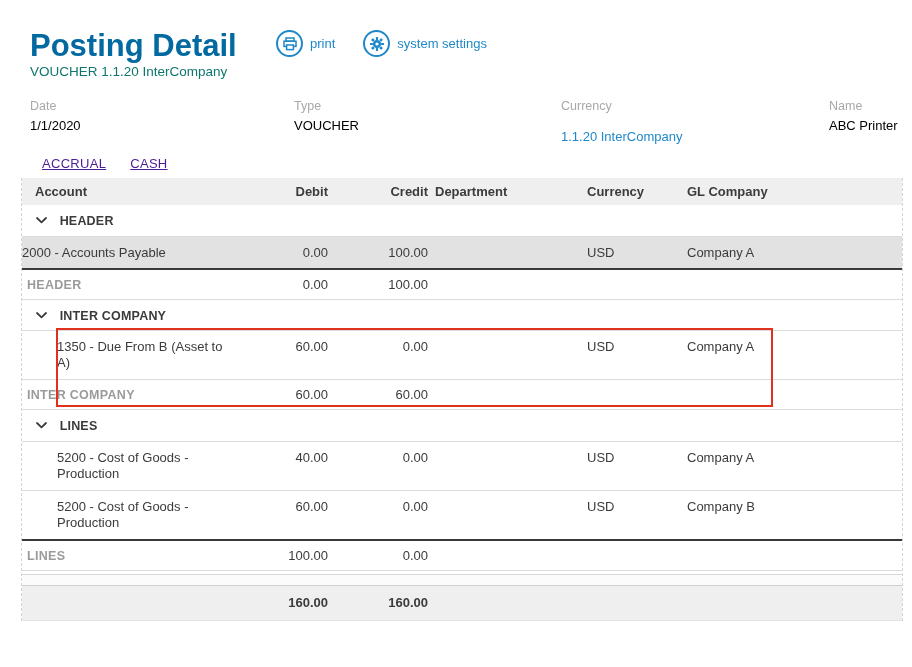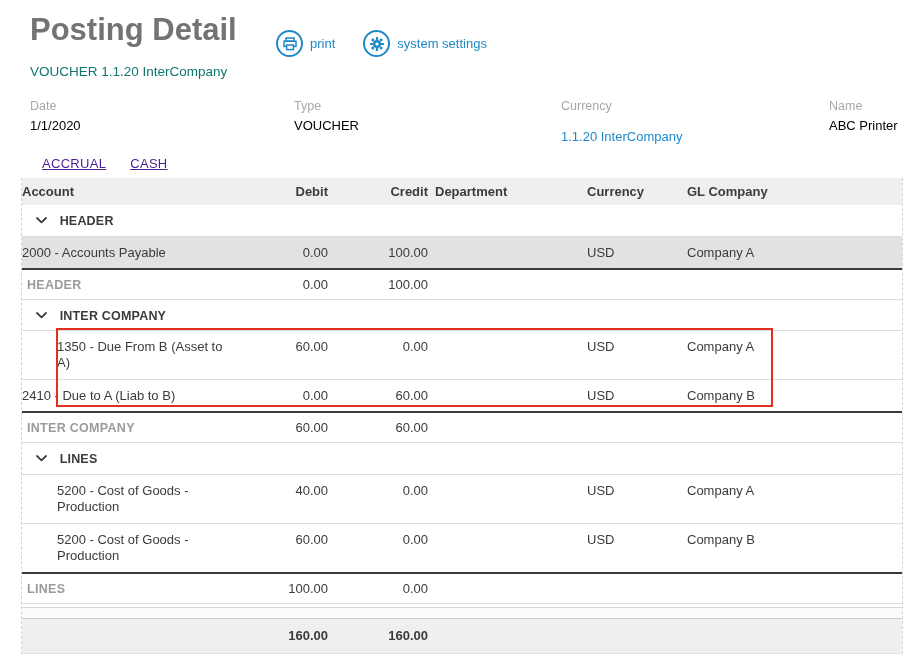--- a/index.html
+++ b/index.html
@@ -1,21 +1,21 @@
 <!DOCTYPE html>
 <html><head>
 <meta charset="utf-8">
 <style>
   * { margin:0; padding:0; box-sizing:border-box; }
   html,body { background:#fff; }
   body { font-family:"Liberation Sans","DejaVu Sans",sans-serif; color:#3b3b3b; }
   .page { position:relative; width:912px; height:667px; background:#fff; overflow:hidden; }
 
   
-  .title { position:absolute; left:30px; top:12px; font-size:31px; font-weight:700; color:#737373; }
+  .title { position:absolute; left:30px; top:28px; font-size:31px; font-weight:700; color:#0369a1; }
   .subtitle { position:absolute; left:30px; top:64px; font-size:13.5px; color:#0f766e; }
   .actions { position:absolute; left:276px; top:30px; display:flex; align-items:center; gap:28px; }
   .action { display:flex; align-items:center; gap:7px; cursor:pointer; }
   .action-label { color:#1e88c8; font-size:13px; }
   .icon-circle { width:27px; height:27px; border:2px solid #1e88c8; border-radius:50%;
                  display:flex; align-items:center; justify-content:center; }
 
   
   .meta-label { position:absolute; top:99px; font-size:12.5px; color:#a8a8a8; }
   .meta-value { position:absolute; top:118px; font-size:13px; color:#000000; }
@@ -26,21 +26,21 @@
   .tabs { position:absolute; left:30px; top:151px; display:flex; }
   .tab { font-size:13px; letter-spacing:0.3px; color:#4c1d95; padding:5px 12px 7px 12px; cursor:pointer;text-decoration:underline; }
   .tab.active { border-bottom:3px solid #3a3a3a; }
 
   
   .table-wrap { position:absolute; left:21px; top:178px; width:882px;
                 border-left:1px dashed #d4d4d4; border-right:1px dashed #d4d4d4; }
   table { width:100%; border-collapse:collapse; table-layout:fixed; font-size:13px; color:#3b3b3b; }
   td, th { line-height:16px; vertical-align:top; }
   thead th { background:#efefef; font-weight:700; padding:6px 0 5px 0; text-align:left; }
-  th.c-account { }
+  th.c-account { padding-left:13px; }
   th.c-debit, th.c-credit, td.c-debit, td.c-credit { text-align:right; }
   th.c-dept, td.c-dept { padding-left:7px; }
 
   tr.group-row td { padding:7px 0 7px 14px; border-bottom:1px solid #dcdcdc; }
   .group-label { font-weight:700; font-size:12.5px; letter-spacing:0.2px; vertical-align:middle; }
   .chevron { margin-right:9px; vertical-align:middle; }
 
   tr.data-row td { padding:8px 0 8px 0; border-bottom:1px solid #dcdcdc; }
   tr.data-row td.c-account { padding-left:35px; }
   .acct { display:inline-block; max-width:170px; }
@@ -171,28 +171,20 @@
           </td>
         </tr>
         <tr class="data-row">
           <td class="c-account"><span class="acct">1350 - Due From B (Asset to A)</span></td>
           <td class="c-debit">60.00</td>
           <td class="c-credit">0.00</td>
           <td class="c-dept"></td>
           <td class="c-curr">USD</td>
           <td class="c-gl">Company A</td>
         </tr>
-        <tr class="data-row group-end single">
-          <td class="c-account"><span class="acct">2410 - Due to A (Liab to B)</span></td>
-          <td class="c-debit">0.00</td>
-          <td class="c-credit">60.00</td>
-          <td class="c-dept"></td>
-          <td class="c-curr">USD</td>
-          <td class="c-gl">Company B</td>
-        </tr>
         <tr class="subtotal-row">
           <td class="c-account"><span class="subtotal-label">INTER COMPANY</span></td>
           <td class="c-debit">60.00</td>
           <td class="c-credit">60.00</td>
           <td></td>
             <td></td>
             <td></td>
         </tr>
 
         <tr class="group-row">

